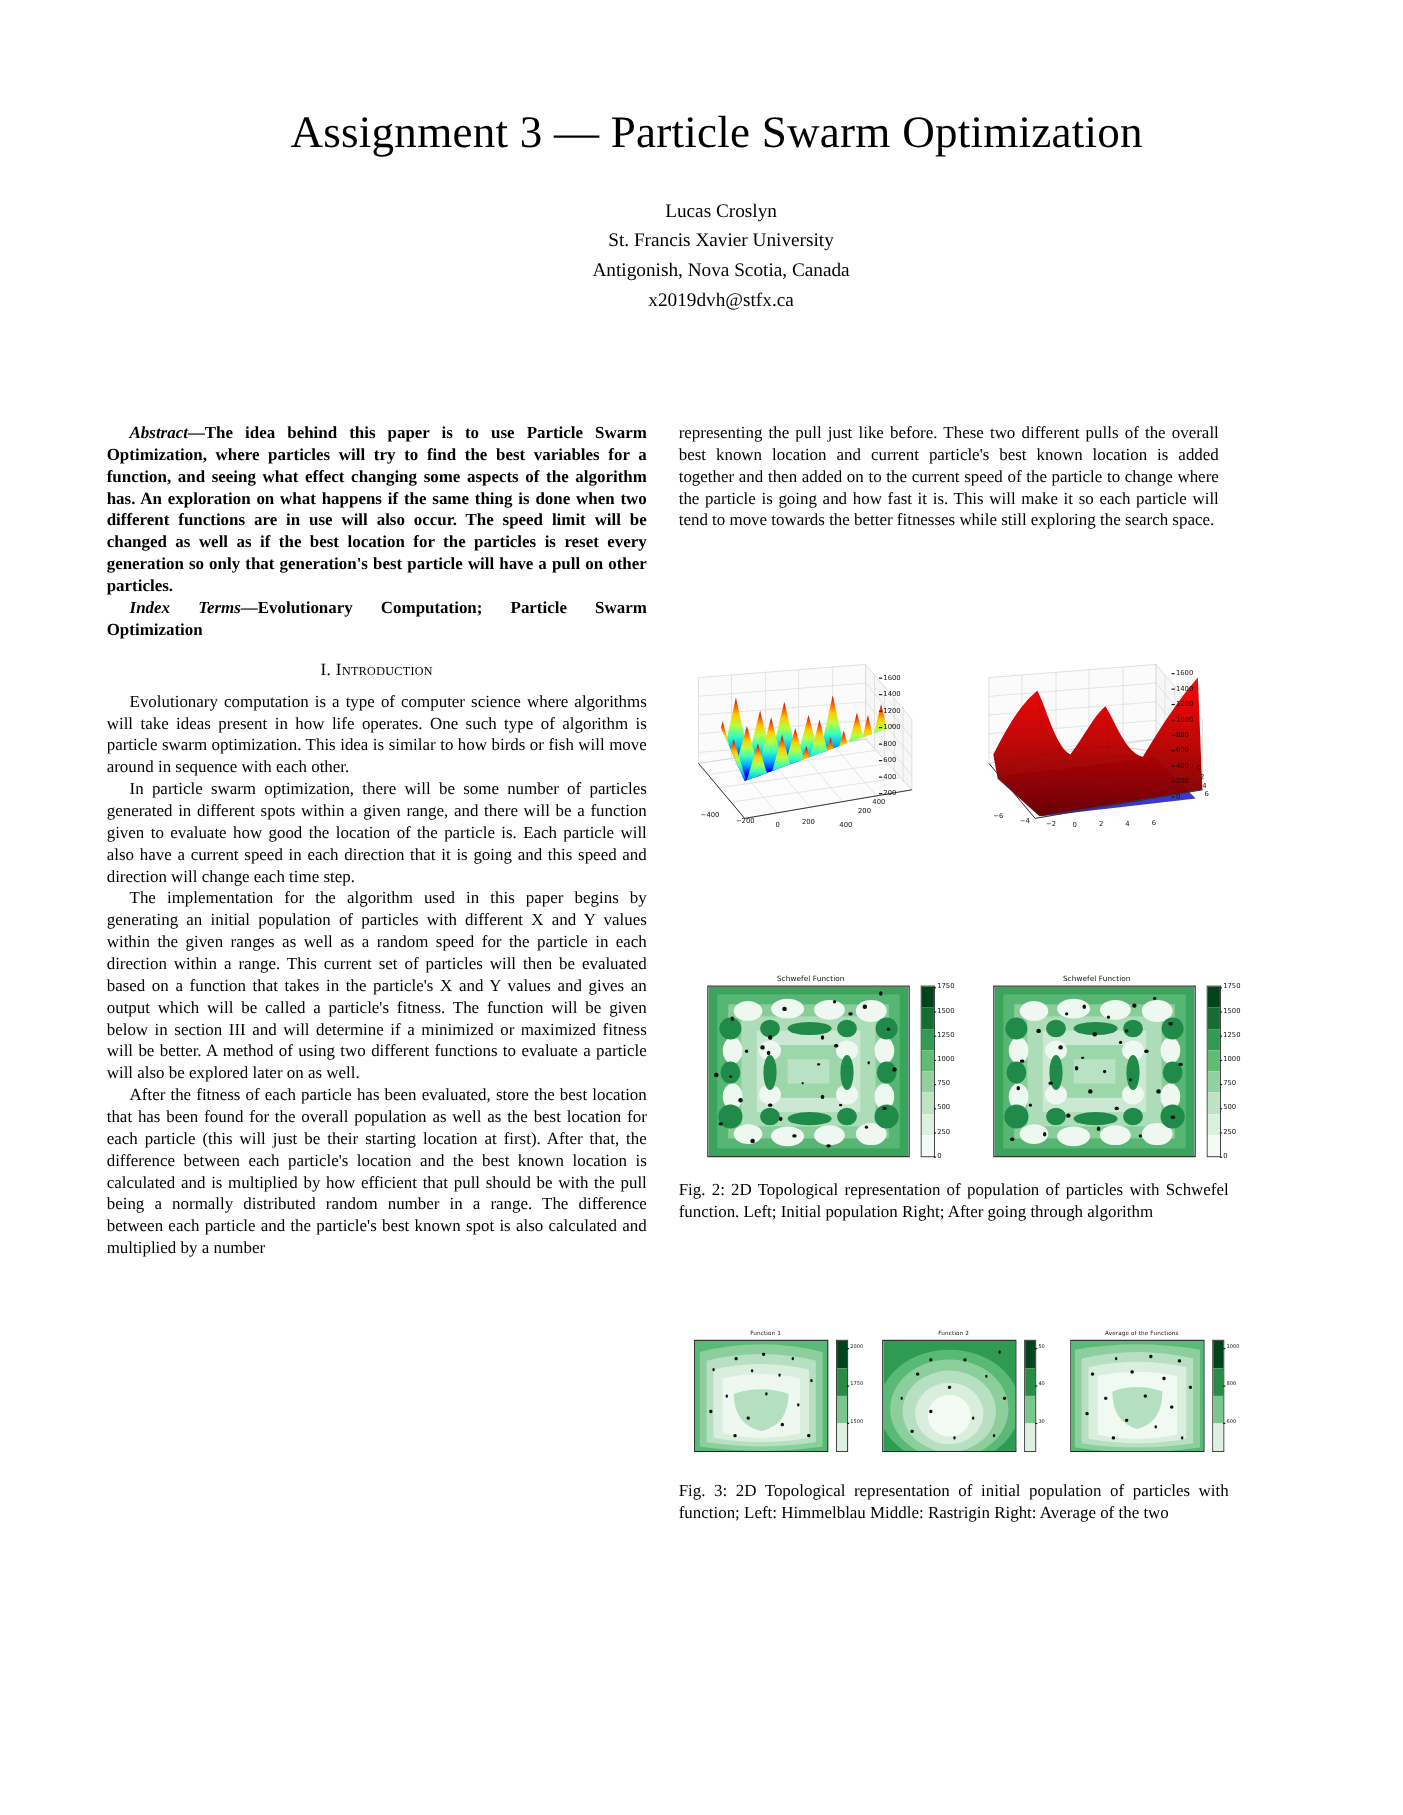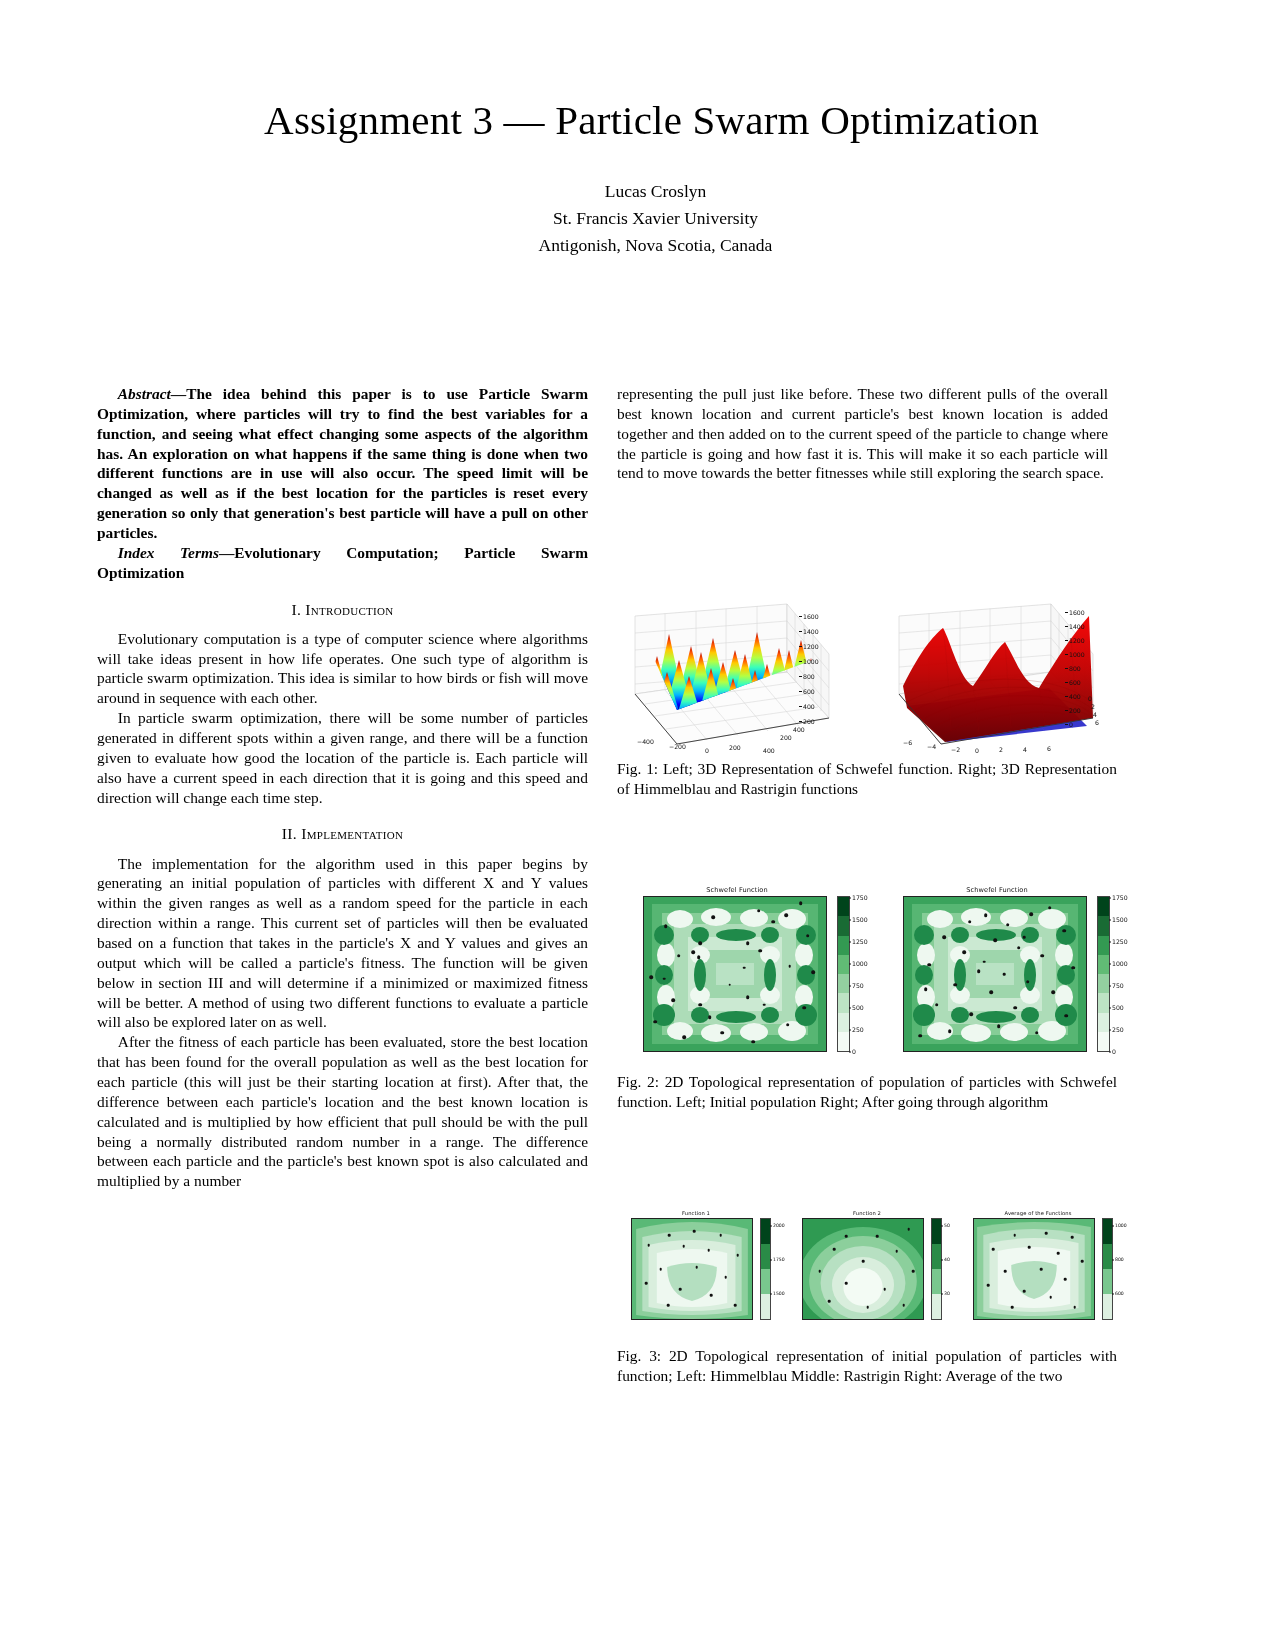--- a/index.html
+++ b/index.html
@@ -91,39 +91,36 @@
 <body>
 
 <div class="page">
 
   <div class="title">Assignment 3 — Particle Swarm Optimization</div>
 
   <div class="authorblock">
     <div>Lucas Croslyn</div>
     <div>St. Francis Xavier University</div>
     <div>Antigonish, Nova Scotia, Canada</div>
+    <div>x2019dvh@stfx.ca</div>
   </div>
 
   <div class="col left">
 
     <p class="abstract"><span class="lead">Abstract</span><span>—</span><span>The idea behind this paper is to use Particle Swarm Optimization, where particles will try to find the best variables for a function, and seeing what effect changing some aspects of the algorithm has. An exploration on what happens if the same thing is done when two different functions are in use will also occur. The speed limit will be changed as well as if the best location for the particles is reset every generation so only that generation's best particle will have a pull on other particles.</span></p>
 
     <p class="idxterms"><span class="lead">Index Terms</span><span>—</span><span>Evolutionary Computation; Particle Swarm Optimization</span></p>
 
     <h2 class="sec">
       <span>I.</span>
       <span class="sc">Introduction</span>
     </h2>
     <p>Evolutionary computation is a type of computer science where algorithms will take ideas present in how life operates. One such type of algorithm is particle swarm optimization. This idea is similar to how birds or fish will move around in sequence with each other.</p>
     <p>In particle swarm optimization, there will be some number of particles generated in different spots within a given range, and there will be a function given to evaluate how good the location of the particle is. Each particle will also have a current speed in each direction that it is going and this speed and direction will change each time step.</p>
 
-    <h2 class="sec">
-      <span>II.</span>
-      <span class="sc">Implementation</span>
-    </h2>
     <p>The implementation for the algorithm used in this paper begins by generating an initial population of particles with different X and Y values within the given ranges as well as a random speed for the particle in each direction within a range. This current set of particles will then be evaluated based on a function that takes in the particle's X and Y values and gives an output which will be called a particle's fitness. The function will be given below in section III and will determine if a minimized or maximized fitness will be better. A method of using two different functions to evaluate a particle will also be explored later on as well.</p>
     <p>After the fitness of each particle has been evaluated, store the best location that has been found for the overall population as well as the best location for each particle (this will just be their starting location at first). After that, the difference between each particle's location and the best known location is calculated and is multiplied by how efficient that pull should be with the pull being a normally distributed random number in a range. The difference between each particle and the particle's best known spot is also calculated and multiplied by a number</p>
   </div>
 
   <div class="col right">
     <p class="noind">representing the pull just like before. These two different pulls of the overall best known location and current particle's best known location is added together and then added on to the current speed of the particle to change where the particle is going and how fast it is. This will make it so each particle will tend to move towards the better fitnesses while still exploring the search space.</p>
   </div>
 
   <div class="figure" style="left:617px;top:598px;width:500px;">
     <div class="fig1wrap">
@@ -312,21 +309,20 @@
         <div class="xylab" style="left:118px;top:148px;">2</div>
         <div class="xylab" style="left:142px;top:148px;">4</div>
         <div class="xylab" style="left:166px;top:147px;">6</div>
         <div class="xylab" style="left:214px;top:121px;">6</div>
         <div class="xylab" style="left:212px;top:113px;">4</div>
         <div class="xylab" style="left:210px;top:105px;">2</div>
         <div class="xylab" style="left:207px;top:97px;">0</div>
       </div>
     </div>
 
-    <div class="figcap">Fig. 1: Left; 3D Representation of Schwefel function. Right; 3D Representation of Himmelblau and Rastrigin functions</div>
   </div>
 
   <div class="figure" style="left:617px;top:886px;width:500px;">
     <div style="display:flex;justify-content:space-between;">
 
       <div style="width:240px;">
         <div class="contour-title">Schwefel Function</div>
         <div style="display:flex;align-items:stretch;padding-left:26px;">
           <div class="cplot" style="flex:1;">
             <div class="cbox" style="height:154px;">

